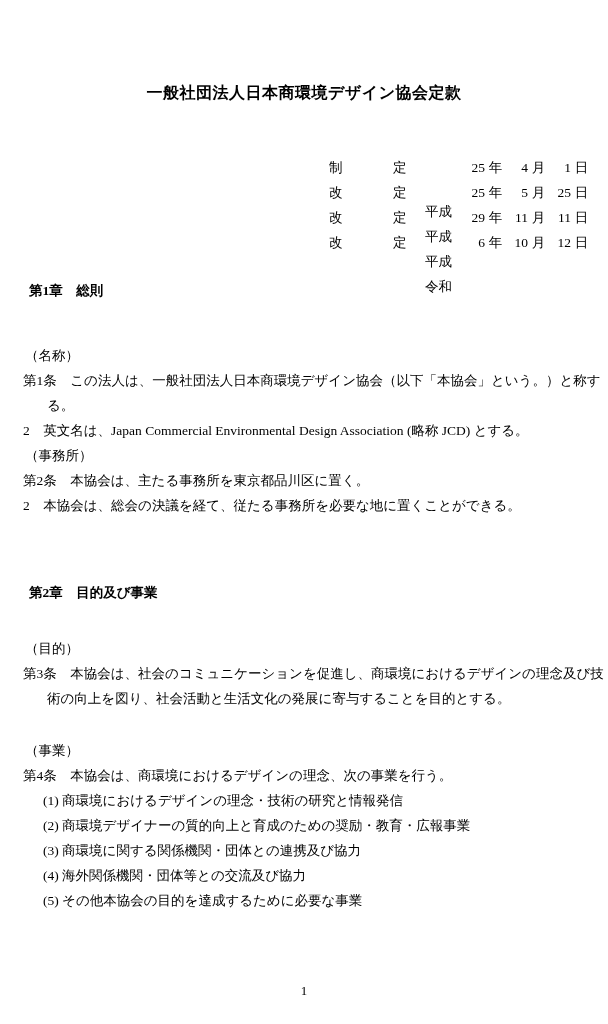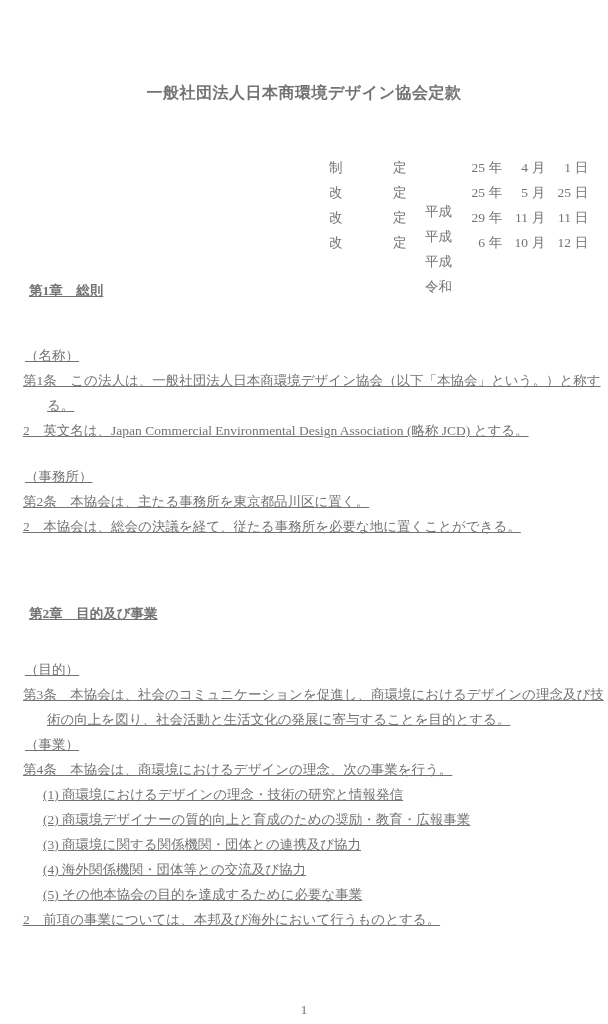--- a/index.html
+++ b/index.html
@@ -5,21 +5,21 @@
   html, body {
     margin: 0;
     padding: 0;
     background: #ffffff;
   }
   .page {
     position: relative;
     width: 608px;
     height: 1024px;
     background: #ffffff;
-    color: #737373;
+    color: #000000;
     font-family: "Liberation Serif", "DejaVu Serif", serif;
     font-size: 13.5px;
     overflow: hidden;
   }
   .title {
     margin: 80px 0 0 0;
     height: 25px;
     line-height: 25px;
     text-align: center;
     font-size: 16px;
@@ -44,38 +44,37 @@
   .rev-verb   { width: 16px; margin-left: 48px; margin-right: 16px; }
   .rev-era    { width: 34px; margin-top: 44px; }
   .rev-year   { width: 26px; text-align: right; margin-right: 2px; }
   .rev-month  { width: 24px; text-align: right; margin-right: 2px; }
   .rev-day    { width: 24px; text-align: right; margin-right: 2px; }
   .rev-unit   { width: 17px; text-align: center; }
   
   .body {
     padding-left: 23px;
     padding-right: 10px;
-    text-decoration: underline;
   }
   .line {
     height: 25px;
     line-height: 25px;
     white-space: nowrap;
   }
   .chapter { padding-left: 6px; font-weight: bold; }
   .label   { padding-left: 2px; }
   .base    { padding-left: 0; }
   .cont    { padding-left: 24px; }
   .item    { padding-left: 8px; margin-left: 12px; }
   .g1 { margin-top: 23px; }
   .g2 { margin-top: 40px; }
-  .g3 { margin-top: 21px; }
+  .g3 { }
   .g4 { margin-top: 62px; }
   .g5 { margin-top: 31px; }
-  .g6 { }
+  .g6 { margin-top: 27px; }
   .page-number {
     margin-top: 65px;
     height: 25px;
     line-height: 25px;
     text-align: center;
     font-size: 13px;
   }
 </style>
 </head>
 <body>
@@ -149,18 +148,17 @@
     <div class="line base">第3条　本協会は、社会のコミュニケーションを促進し、商環境におけるデザインの理念及び技</div>
     <div class="line cont">術の向上を図り、社会活動と生活文化の発展に寄与することを目的とする。</div>
 
     <div class="line label g6">（事業）</div>
     <div class="line base">第4条　本協会は、商環境におけるデザインの理念、次の事業を行う。</div>
     <div class="line item">(1) 商環境におけるデザインの理念・技術の研究と情報発信</div>
     <div class="line item">(2) 商環境デザイナーの質的向上と育成のための奨励・教育・広報事業</div>
     <div class="line item">(3) 商環境に関する関係機関・団体との連携及び協力</div>
     <div class="line item">(4) 海外関係機関・団体等との交流及び協力</div>
     <div class="line item">(5) その他本協会の目的を達成するために必要な事業</div>
-    <div class="line base">2　前項の事業については、本邦及び海外において行うものとする。</div>
   </div>
 
   <div class="page-number">1</div>
 
 </div>
 
 </body></html>

